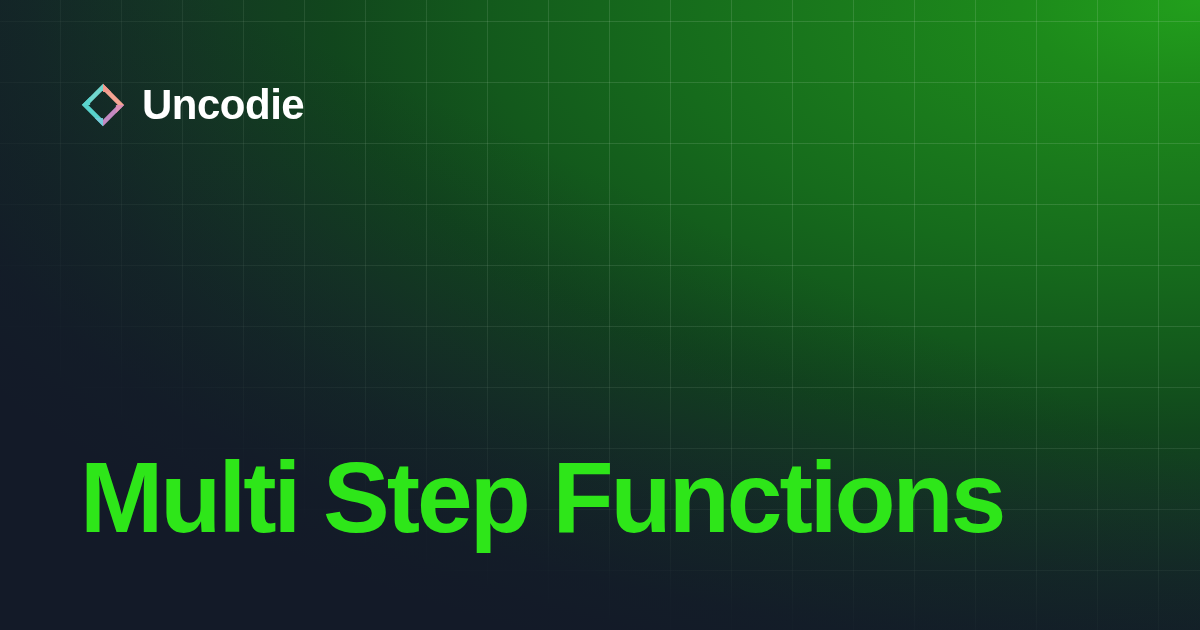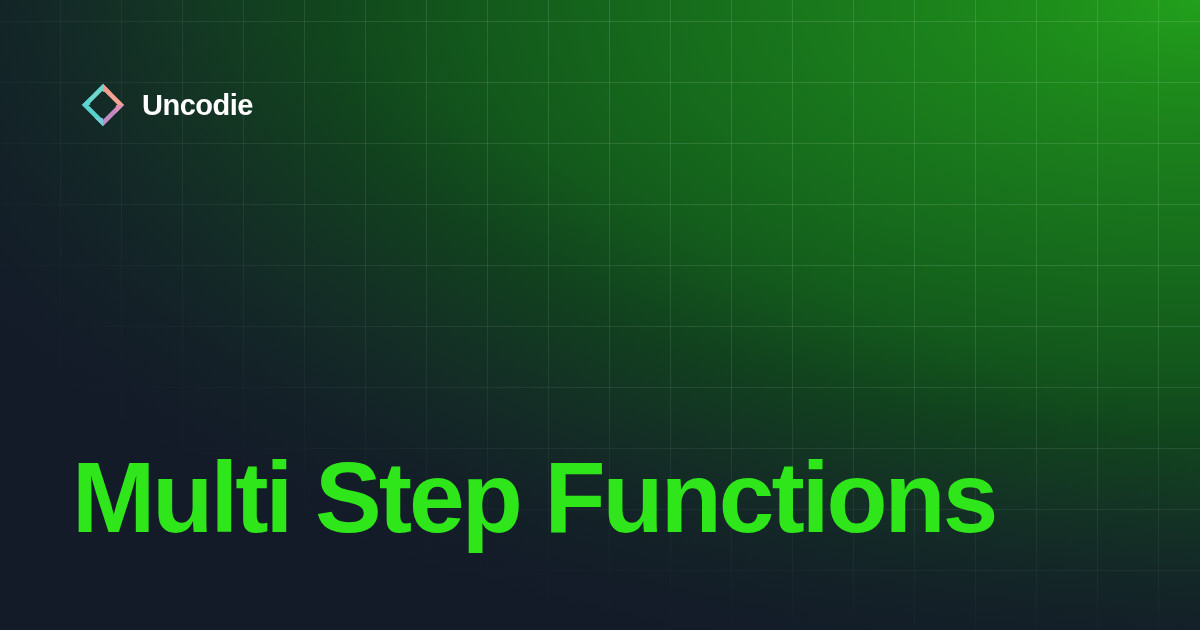--- a/index.html
+++ b/index.html
@@ -95,32 +95,32 @@
 
   .brand-logo {
     width: 46px;
     height: 46px;
     display: block;
     flex: 0 0 auto;
   }
 
   .brand-name {
     color: #ffffff;
-    font-size: 29px;
+    font-size: 42px;
     font-weight: bold;
     letter-spacing: -0.5px;
     line-height: 1;
     white-space: nowrap;
   }
 
   
 
   .title {
     position: absolute;
-    left: 72px;
+    left: 80px;
     bottom: 80px;
     margin: 0;
     max-width: 1020px;
     color: #2ee619;
     font-size: 100px;
     font-weight: bold;
     line-height: 1.06;
     letter-spacing: -3px;
   }
 </style>

